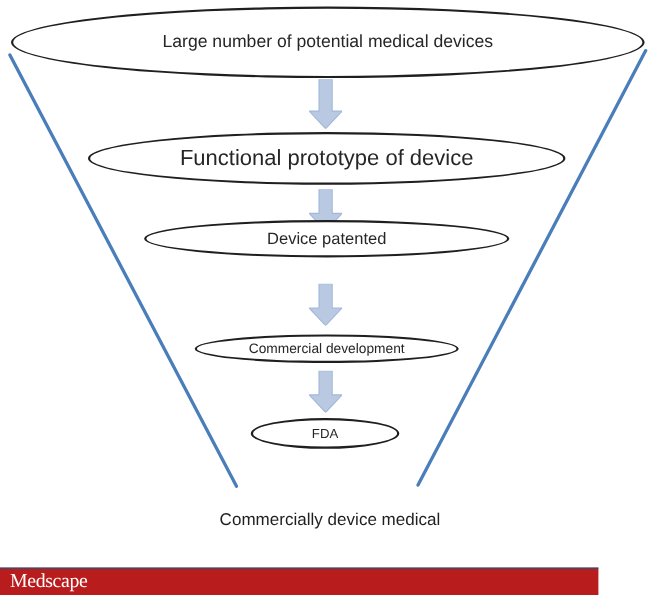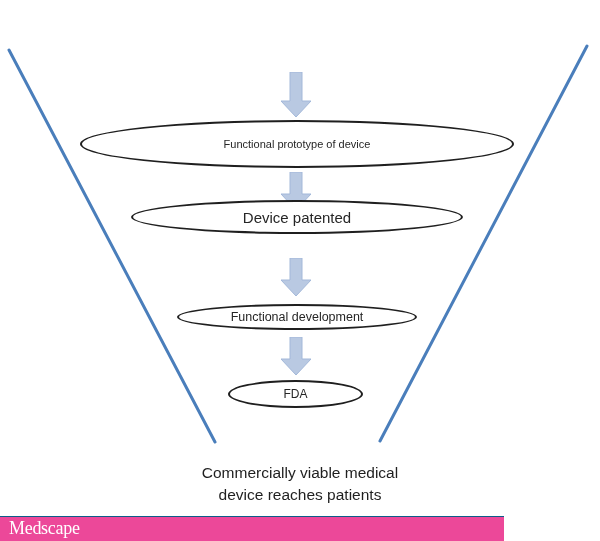--- a/index.html
+++ b/index.html
@@ -22,21 +22,21 @@
     background: #ffffff;
     display: flex;
     align-items: center;
     justify-content: center;
     text-align: center;
     color: #262626;
     box-sizing: border-box;
     z-index: 3;
   }
   .stage-1 { left: 10px;  top: 6px;   width: 576px; height: 65px; font-size: 16px; }
-  .stage-2 { left: 80px;  top: 120px; width: 434px; height: 48px; font-size: 11px; }
+  .stage-2 { left: 80px;  top: 120px; width: 434px; height: 48px; font-size: 20px; }
   .stage-3 { left: 131px; top: 200px; width: 332px; height: 34px; font-size: 15px; }
   .stage-4 { left: 177px; top: 304px; width: 240px; height: 26px; font-size: 12.5px; }
   .stage-5 { left: 228px; top: 380px; width: 135px; height: 28px; font-size: 12px; }
   .arrow {
     position: absolute;
     z-index: 2;
   }
   .arrow polygon {
     stroke: #a3b8d9;
     stroke-width: 1;
@@ -55,23 +55,23 @@
     text-align: center;
     font-size: 15.5px;
     line-height: 22px;
     color: #1f1f1f;
     z-index: 3;
   }
   #footer-bar {
     position: absolute;
     left: 0;
     top: 516px;
-    width: 504px;
+    width: 544px;
     height: 25px;
-    background: #ec4899;
+    background: #b91c1c;
     border-top: 1px solid #0d5c88;
     box-sizing: border-box;
     z-index: 4;
   }
   #footer-bar .brand {
     position: absolute;
     left: 9px;
     top: 1px;
     font-family: "Liberation Serif", serif;
     font-size: 18px;
@@ -82,20 +82,23 @@
 </head>
 <body>
 
 <div id="canvas">
 
   <svg id="funnel-lines" width="600" height="541" viewBox="0 0 600 541">
     <line x1="9" y1="50" x2="215" y2="442" stroke-width="3" stroke-linecap="round" stroke="#4a7ebb"></line>
     <line x1="587" y1="46" x2="380" y2="441" stroke-width="3" stroke-linecap="round" stroke="#4a7ebb"></line>
   </svg>
 
+  <div class="ellipse stage-1">
+    <span>Large number of potential medical devices</span>
+  </div>
 
   <svg class="arrow" style="left:281px; top:72px" width="30" height="45" viewBox="0 0 30 45">
     <polygon points="9,0 21,0 21,29 30,29 15,45 0,29 9,29" fill="#b9c9e2"></polygon>
   </svg>
 
   <div class="ellipse stage-2">
     <span>Functional prototype of device</span>
   </div>
 
   <svg class="arrow" style="left:281px; top:172px" width="30" height="38" viewBox="0 0 30 38">
@@ -104,33 +107,32 @@
 
   <div class="ellipse stage-3">
     <span>Device patented</span>
   </div>
 
   <svg class="arrow" style="left:281px; top:258px" width="30" height="38" viewBox="0 0 30 38">
     <polygon points="9,0 21,0 21,22 30,22 15,38 0,22 9,22" fill="#b9c9e2"></polygon>
   </svg>
 
   <div class="ellipse stage-4">
-    <span>Functional development</span>
+    <span>Commercial development</span>
   </div>
 
   <svg class="arrow" style="left:281px; top:337px" width="30" height="38" viewBox="0 0 30 38">
     <polygon points="9,0 21,0 21,22 30,22 15,38 0,22 9,22" fill="#b9c9e2"></polygon>
   </svg>
 
   <div class="ellipse stage-5">
     <span>FDA</span>
   </div>
 
   <div id="caption">
-    <div>Commercially viable medical</div>
-    <div>device reaches patients</div>
+    <div>Commercially device medical</div>
   </div>
 
   <div id="footer-bar">
     <span class="brand">Medscape</span>
   </div>
 
 </div>
 
 </body></html>

